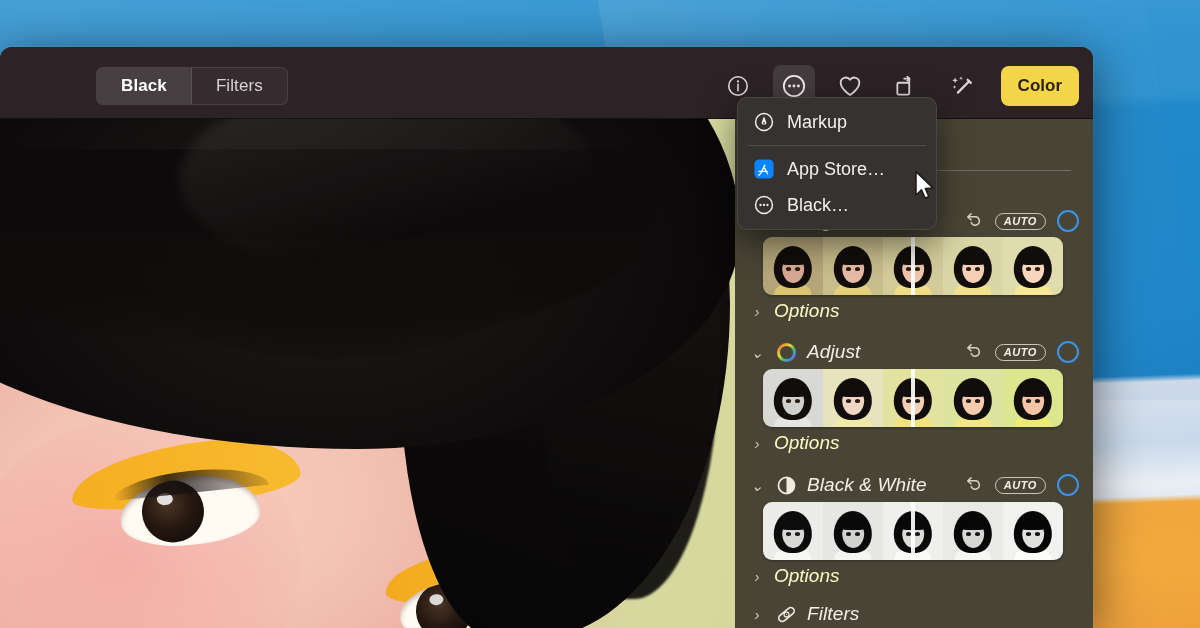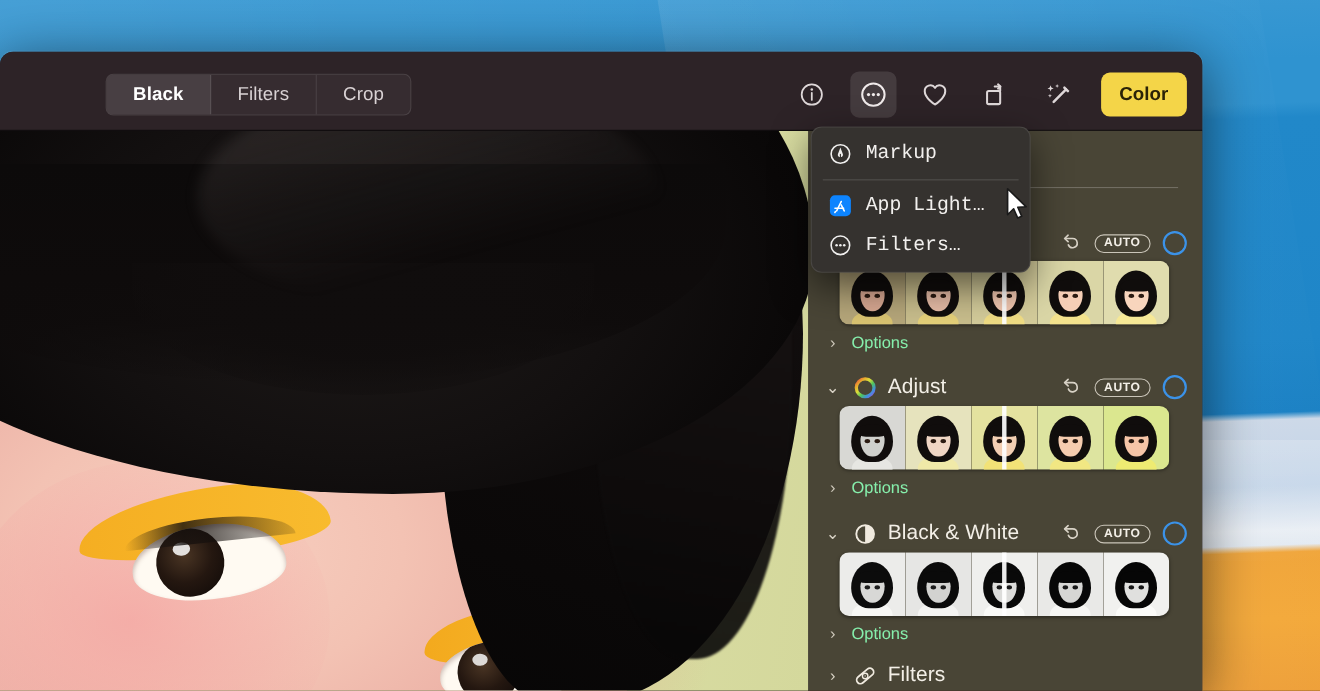--- a/index.html
+++ b/index.html
@@ -218,20 +218,21 @@
     border-radius: 50% 50% 20% 60% / 70% 70% 30% 30%;
     transform: rotate(18deg);
   }
 
   
   #sidebar {
     position: relative; width: 358px; height: 509px;
     background: #494536;
     overflow: hidden;
     color: #efeae2;
+    font-style: italic;
   }
   #sidebar .sb-inner { position: absolute; inset: 0; }
 
   .adj-strip {
     position: absolute; left: 28px; width: 300px; height: 58px;
     border-radius: 9px; overflow: hidden; display: flex;
     box-shadow: 0 1px 3px rgba(0,0,0,0.35);
   }
   .adj-strip .cell { flex: 1 1 0; position: relative; overflow: hidden; }
   .adj-strip .playhead {
@@ -287,37 +288,36 @@
   }
   .ring-toggle {
     width: 22px; height: 22px; border-radius: 50%;
     border: 2.2px solid #3b92e8;
   }
   .opt-row {
     position: absolute; left: 14px; width: 300px; height: 28px;
     display: flex; align-items: center; gap: 9px;
   }
   .opt-row .chev { width: 16px; text-align:center; color:#cfc9bc; font-size: 15px; flex: 0 0 16px;}
-  .opt-row .opt-label { font-size: 15px; color: #86efac; }
+  .opt-row .opt-label { font-size: 19px; color: #fef9c3; }
 
   .sb-divider {
     position: absolute; left: 196px; right: 22px; height: 1px;
     background: rgba(255,255,255,0.22);
   }
 
   
   #dropdown {
-    position: absolute; left: 737px; top: 115px; width: 200px;
+    position: absolute; left: 737px; top: 97px; width: 200px;
     background: #35322f;
     border-radius: 10px;
     border: 1px solid rgba(255,255,255,0.10);
     box-shadow: 0 12px 34px rgba(0,0,0,0.55);
     padding: 6px 0;
     z-index: 40;
-    font-family: Liberation Mono, monospace;
   }
   .menu-item {
     display: flex; align-items: center; gap: 11px;
     height: 36px; margin: 0 6px; padding: 0 8px;
     border-radius: 6px; color: #f2f0ee; font-size: 18px;
     cursor: default; white-space: nowrap;
   }
   .menu-item.selected { background: #1d7bef; color: #ffffff; }
   .menu-item .mi-icon { width: 24px; height: 24px; flex: 0 0 24px; display:flex; align-items:center; justify-content:center;}
   .menu-sep {
@@ -343,23 +343,20 @@
 <div id="window">
 
   <div id="toolbar">
 
     <div class="segmented">
       <div class="seg-item active">
         <span>Black</span>
       </div>
       <div class="seg-item">
         <span>Filters</span>
-      </div>
-      <div class="seg-item">
-        <span>Crop</span>
       </div>
     </div>
 
     <div class="tool-icons">
 
       <div class="tbtn">
         <svg width="24" height="24" viewBox="0 0 24 24" fill="none">
           <circle cx="12" cy="12" r="9.2" stroke="#ded7d8" stroke-width="1.6"></circle>
           <circle cx="12" cy="7.4" r="1.15" fill="#ded7d8"></circle>
           <path d="M12 10.4v6.4" stroke="#ded7d8" stroke-width="1.6" stroke-linecap="round"></path>
@@ -753,33 +750,33 @@
       <svg width="22" height="22" viewBox="0 0 24 24">
         <rect x="1.6" y="1.6" width="20.8" height="20.8" rx="5" fill="#0d84ff"></rect>
         <g stroke="#ffffff" stroke-width="1.55" stroke-linecap="round">
           <path d="M8.3 17.2l4.6-9.4"></path>
           <path d="M15.8 17.2l-3.0-6.0"></path>
           <path d="M6.6 14.6h8.6"></path>
           <path d="M7.0 17.8l-.5 1.0"></path>
         </g>
       </svg>
     </span>
-    <span>App Light…</span>
+    <span>App Store…</span>
   </div>
 
   <div class="menu-item">
     <span class="mi-icon">
       <svg width="22" height="22" viewBox="0 0 24 24" fill="none">
         <circle cx="12" cy="12" r="9.2" stroke="#f0efee" stroke-width="1.6"></circle>
         <circle cx="8.2" cy="12" r="1.25" fill="#f0efee"></circle>
         <circle cx="12" cy="12" r="1.25" fill="#f0efee"></circle>
         <circle cx="15.8" cy="12" r="1.25" fill="#f0efee"></circle>
       </svg>
     </span>
-    <span>Filters…</span>
+    <span>Black…</span>
   </div>
 </div>
 
 <div id="cursor">
   <svg width="22" height="32" viewBox="0 0 22 32">
     <path d="M2 1.6L2 25.2l5.5-5.4 3.6 8.3 3.7-1.6-3.5-8.1 7.6-.4z" fill="#ffffff" stroke="#1a1a1a" stroke-width="1.5" stroke-linejoin="round"></path>
   </svg>
 </div>
 
 </body></html>

